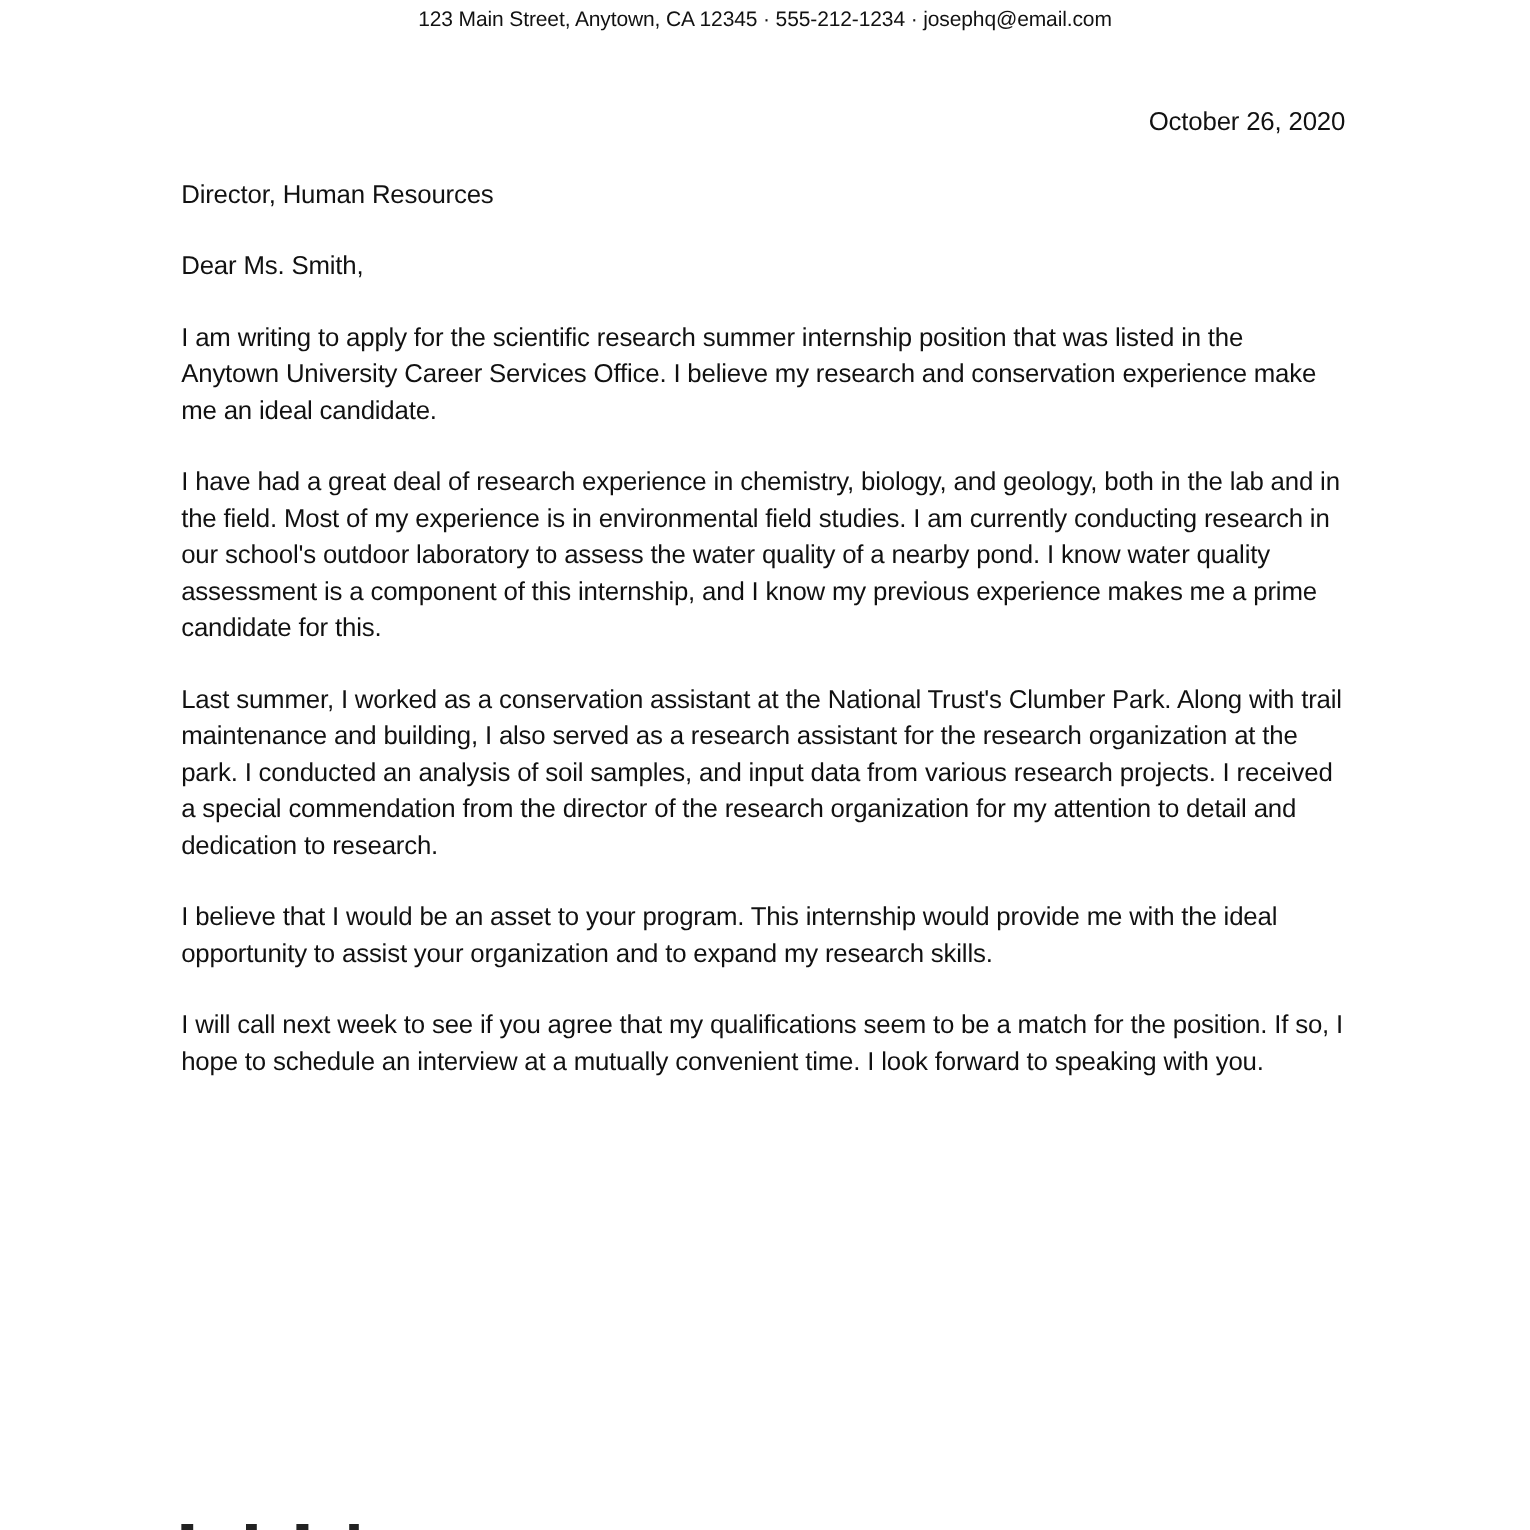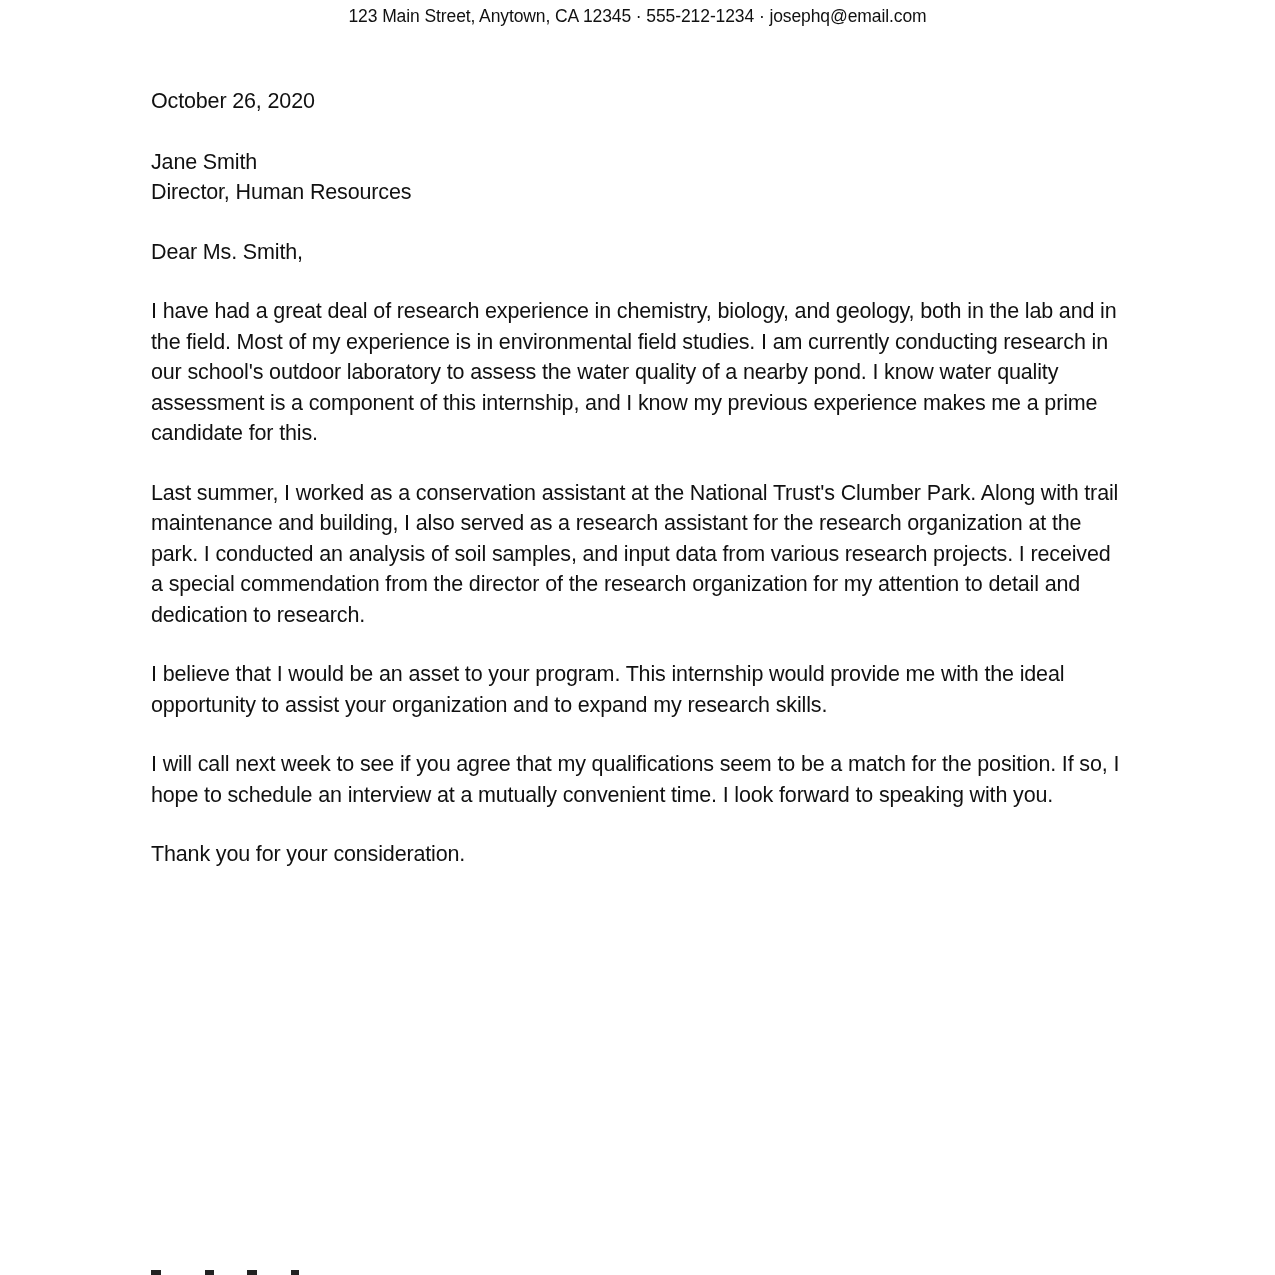--- a/index.html
+++ b/index.html
@@ -16,21 +16,21 @@
   .contact {
     position: absolute; top: 6px; left: 0; width: 1275px; text-align: center;
     font-size: 17.5px; letter-spacing: -0.1px; color: #111;
   }
   .body {
     position: absolute; left: 151px; top: 86px; width: 970px;
     font-size: 21.5px; line-height: 30.5px; color: #111;
     letter-spacing: -0.15px;
   }
   .body p { margin: 0 0 29px 0; }
-  .date { margin-bottom: 30px !important; }
+  .date { margin-bottom: 30px !important; text-align: right; }
   .sig-italic { font-style: italic; }
   .name-clip {
     position: absolute; left: 151px; top: 1268px; height: 7px; overflow: hidden; width: 180px;
   }
   .name-clip .stub { position: absolute; top: 2px; height: 5px; background: #222; }
 </style>
 </head>
 <body>
 
 <div class="page">
@@ -40,32 +40,31 @@
     
     
   </div>
 
   <div class="contact">123 Main Street, Anytown, CA 12345 · 555-212-1234 · josephq@email.com</div>
 
   <div class="body">
     <p class="date">October 26, 2020</p>
 
     <p class="addr">
-      <span style="display:block">Jane Smith</span>
       <span style="display:block">Director, Human Resources</span>
     </p>
 
     <p>Dear Ms. Smith,</p>
 
+    <p>I am writing to apply for the scientific research summer internship position that was listed in the Anytown University Career Services Office. I believe my research and conservation experience make me an ideal candidate.</p>
     <p>I have had a great deal of research experience in chemistry, biology, and geology, both in the lab and in the field. Most of my experience is in environmental field studies. I am currently conducting research in our school's outdoor laboratory to assess the water quality of a nearby pond. I know water quality assessment is a component of this internship, and I know my previous experience makes me a prime candidate for this.</p>
     <p>Last summer, I worked as a conservation assistant at the National Trust's Clumber Park. Along with trail maintenance and building, I also served as a research assistant for the research organization at the park. I conducted an analysis of soil samples, and input data from various research projects. I received a special commendation from the director of the research organization for my attention to detail and dedication to research.</p>
     <p>I believe that I would be an asset to your program. This internship would provide me with the ideal opportunity to assist your organization and to expand my research skills.</p>
     <p>I will call next week to see if you agree that my qualifications seem to be a match for the position. If so, I hope to schedule an interview at a mutually convenient time. I look forward to speaking with you.</p>
 
-    <p>Thank you for your consideration.</p>
 
   </div>
 
   <div class="name-clip">
     <div class="stub" style="left:0;width:10px;"></div>
     <div class="stub" style="left:54px;width:9px;"></div>
     <div class="stub" style="left:96px;width:10px;"></div>
     <div class="stub" style="left:140px;width:8px;"></div>
   </div>
 </div>

